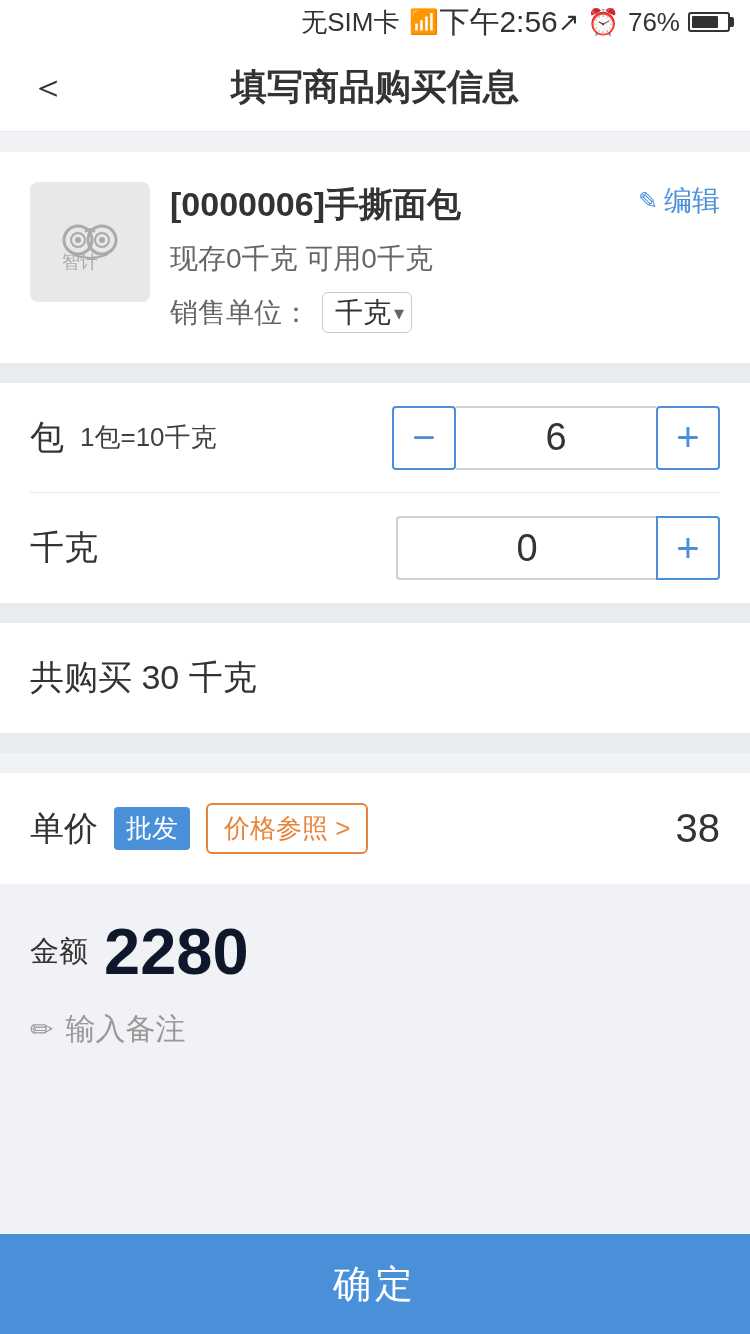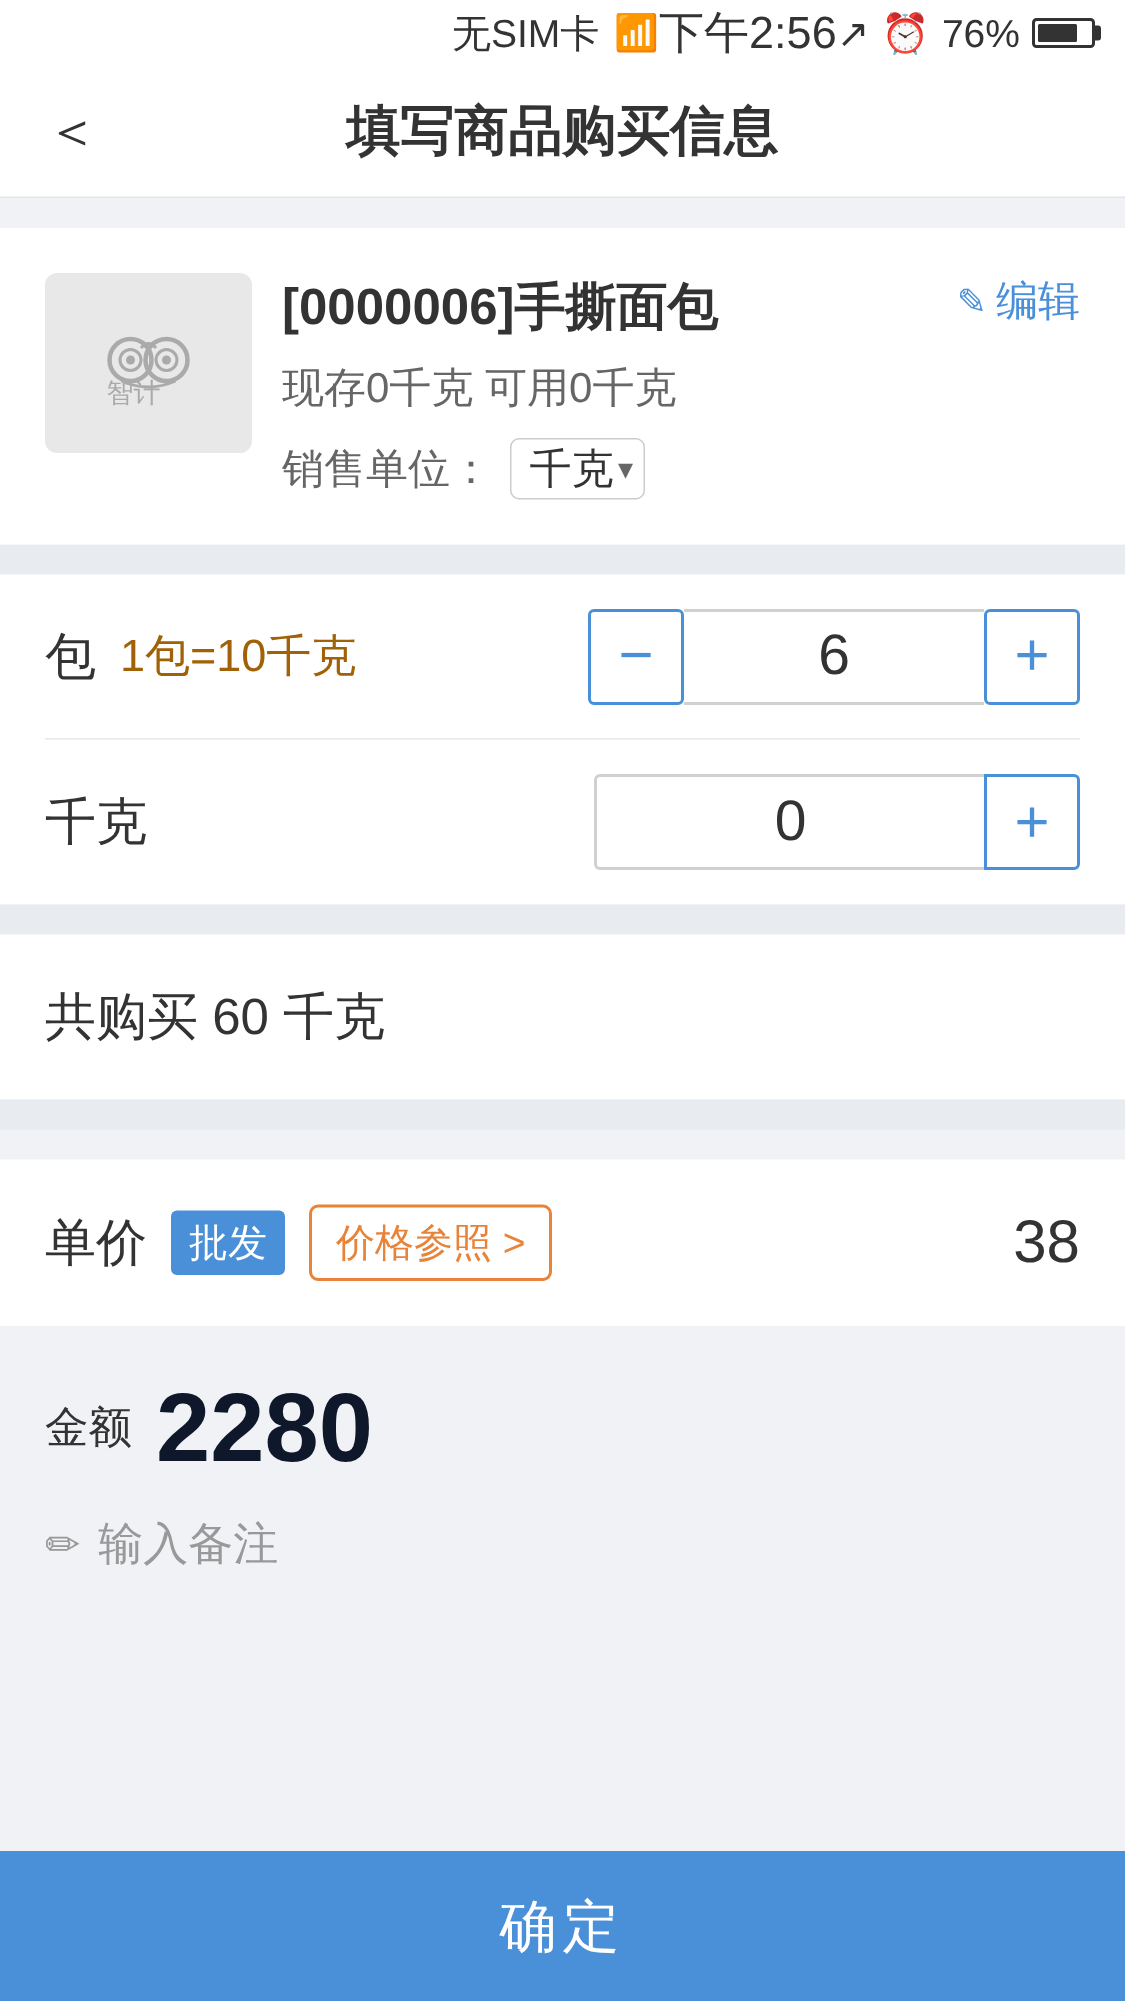--- a/index.html
+++ b/index.html
@@ -84,21 +84,21 @@
     .product-card {
       background: #fff;
       margin-top: 20px;
       padding: 30px;
       display: flex;
       align-items: flex-start;
       gap: 20px;
       position: relative;
     }
     .product-image {
-      width: 138px;
+      width: 120px;
       height: 120px;
       background: #e8e8e8;
       border-radius: 8px;
       display: flex;
       align-items: center;
       justify-content: center;
       flex-shrink: 0;
       overflow: hidden;
     }
     .product-info { flex: 1; }
@@ -177,22 +177,22 @@
     }
     .input-row:last-child { border-bottom: none; }
     .input-label {
       font-size: 34px;
       color: #333;
       display: flex;
       align-items: center;
       gap: 16px;
     }
     .input-hint {
-      font-size: 30px;
-      color: #a16207;
+      font-size: 26px;
+      color: #404040;
     }
     .quantity-control {
       display: flex;
       align-items: center;
     }
     .qty-btn {
       width: 64px;
       height: 64px;
       border: 2px solid #4a90d9;
       background: #fff;
@@ -446,21 +446,21 @@
     <div class="quantity-control">
       <input class="qty-input-right" type="text" value="0" style="">
       <div class="qty-btn-right">+</div>
     </div>
   </div>
 </div>
 
 <div class="section-divider"></div>
 
 <div class="total-row">
-  <span class="total-text">共购买 60 千克</span>
+  <span class="total-text">共购买 30 千克</span>
 </div>
 
 <div class="section-divider"></div>
 
 <div class="price-section">
   <span class="price-label">单价</span>
   <span class="price-tag">批发</span>
   <button class="price-ref-btn">价格参照 &gt;</button>
   <span class="price-value">38</span>
 </div>

